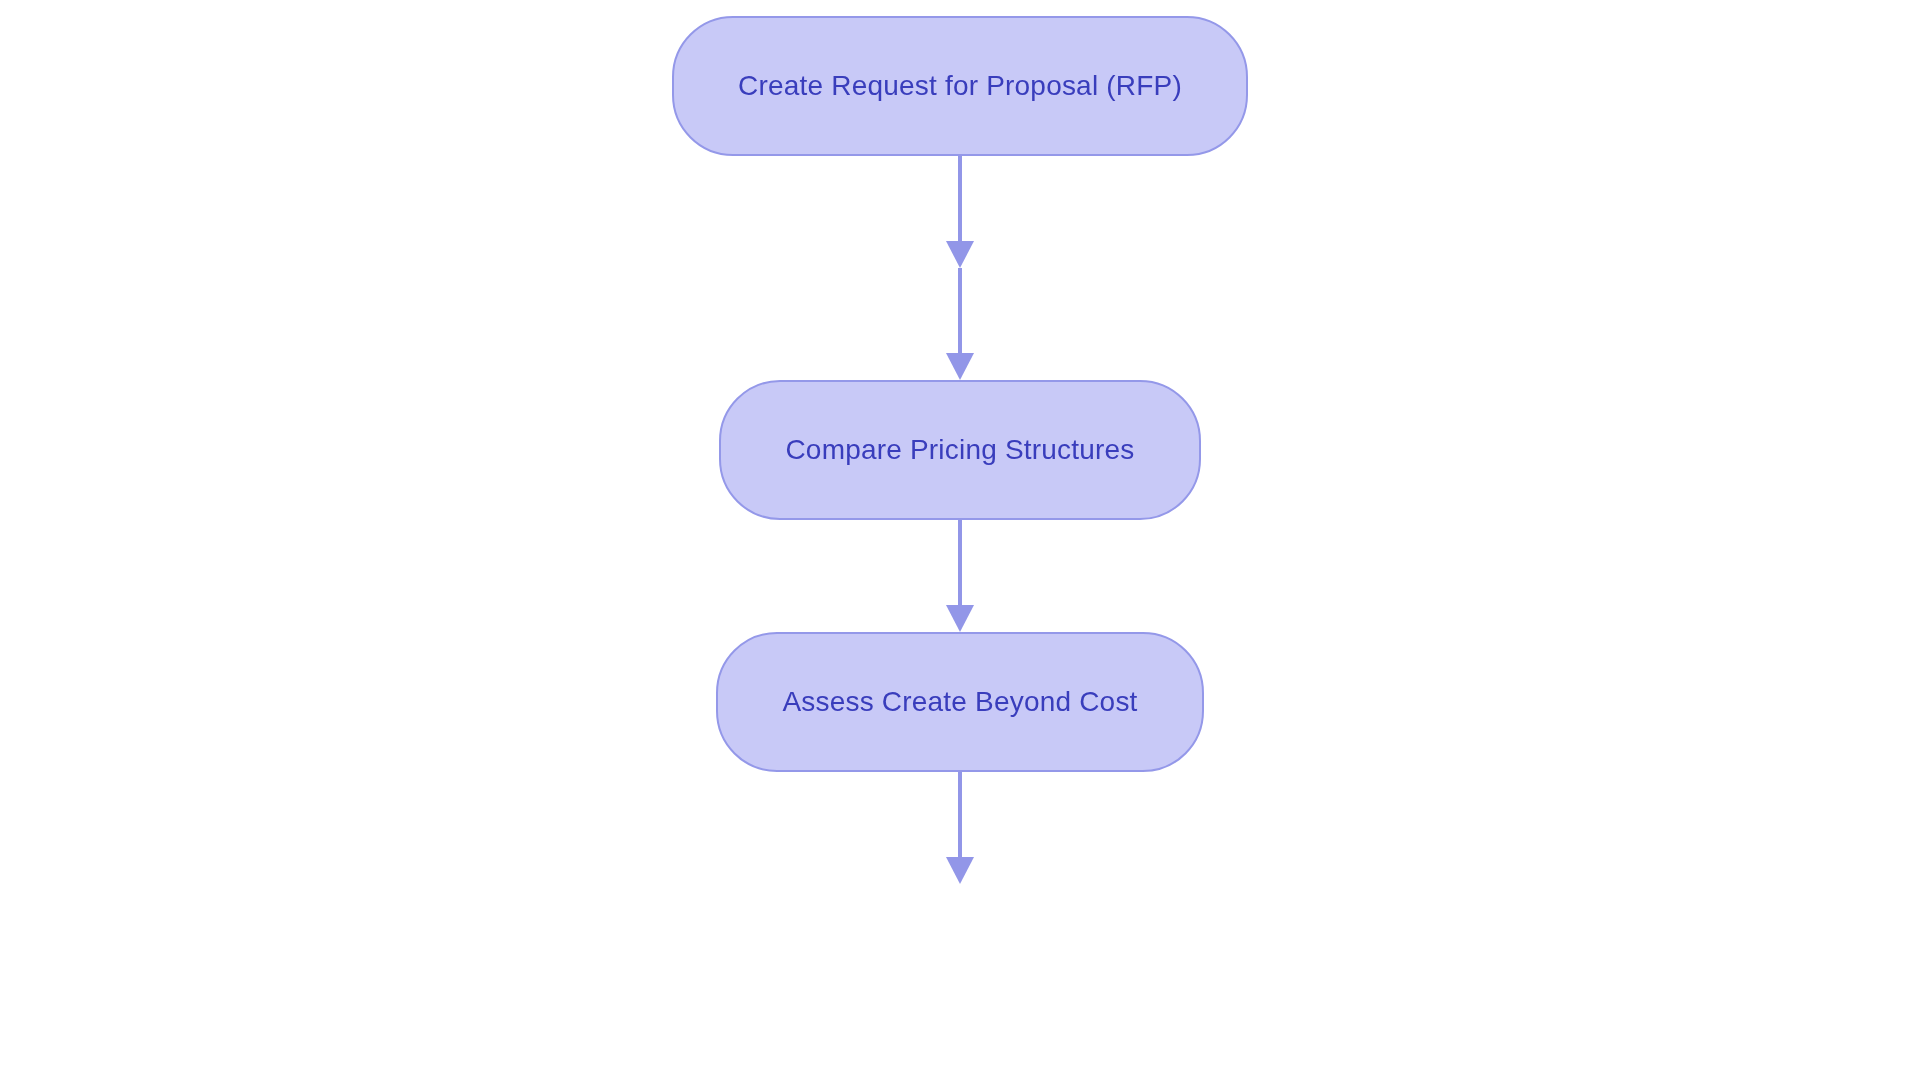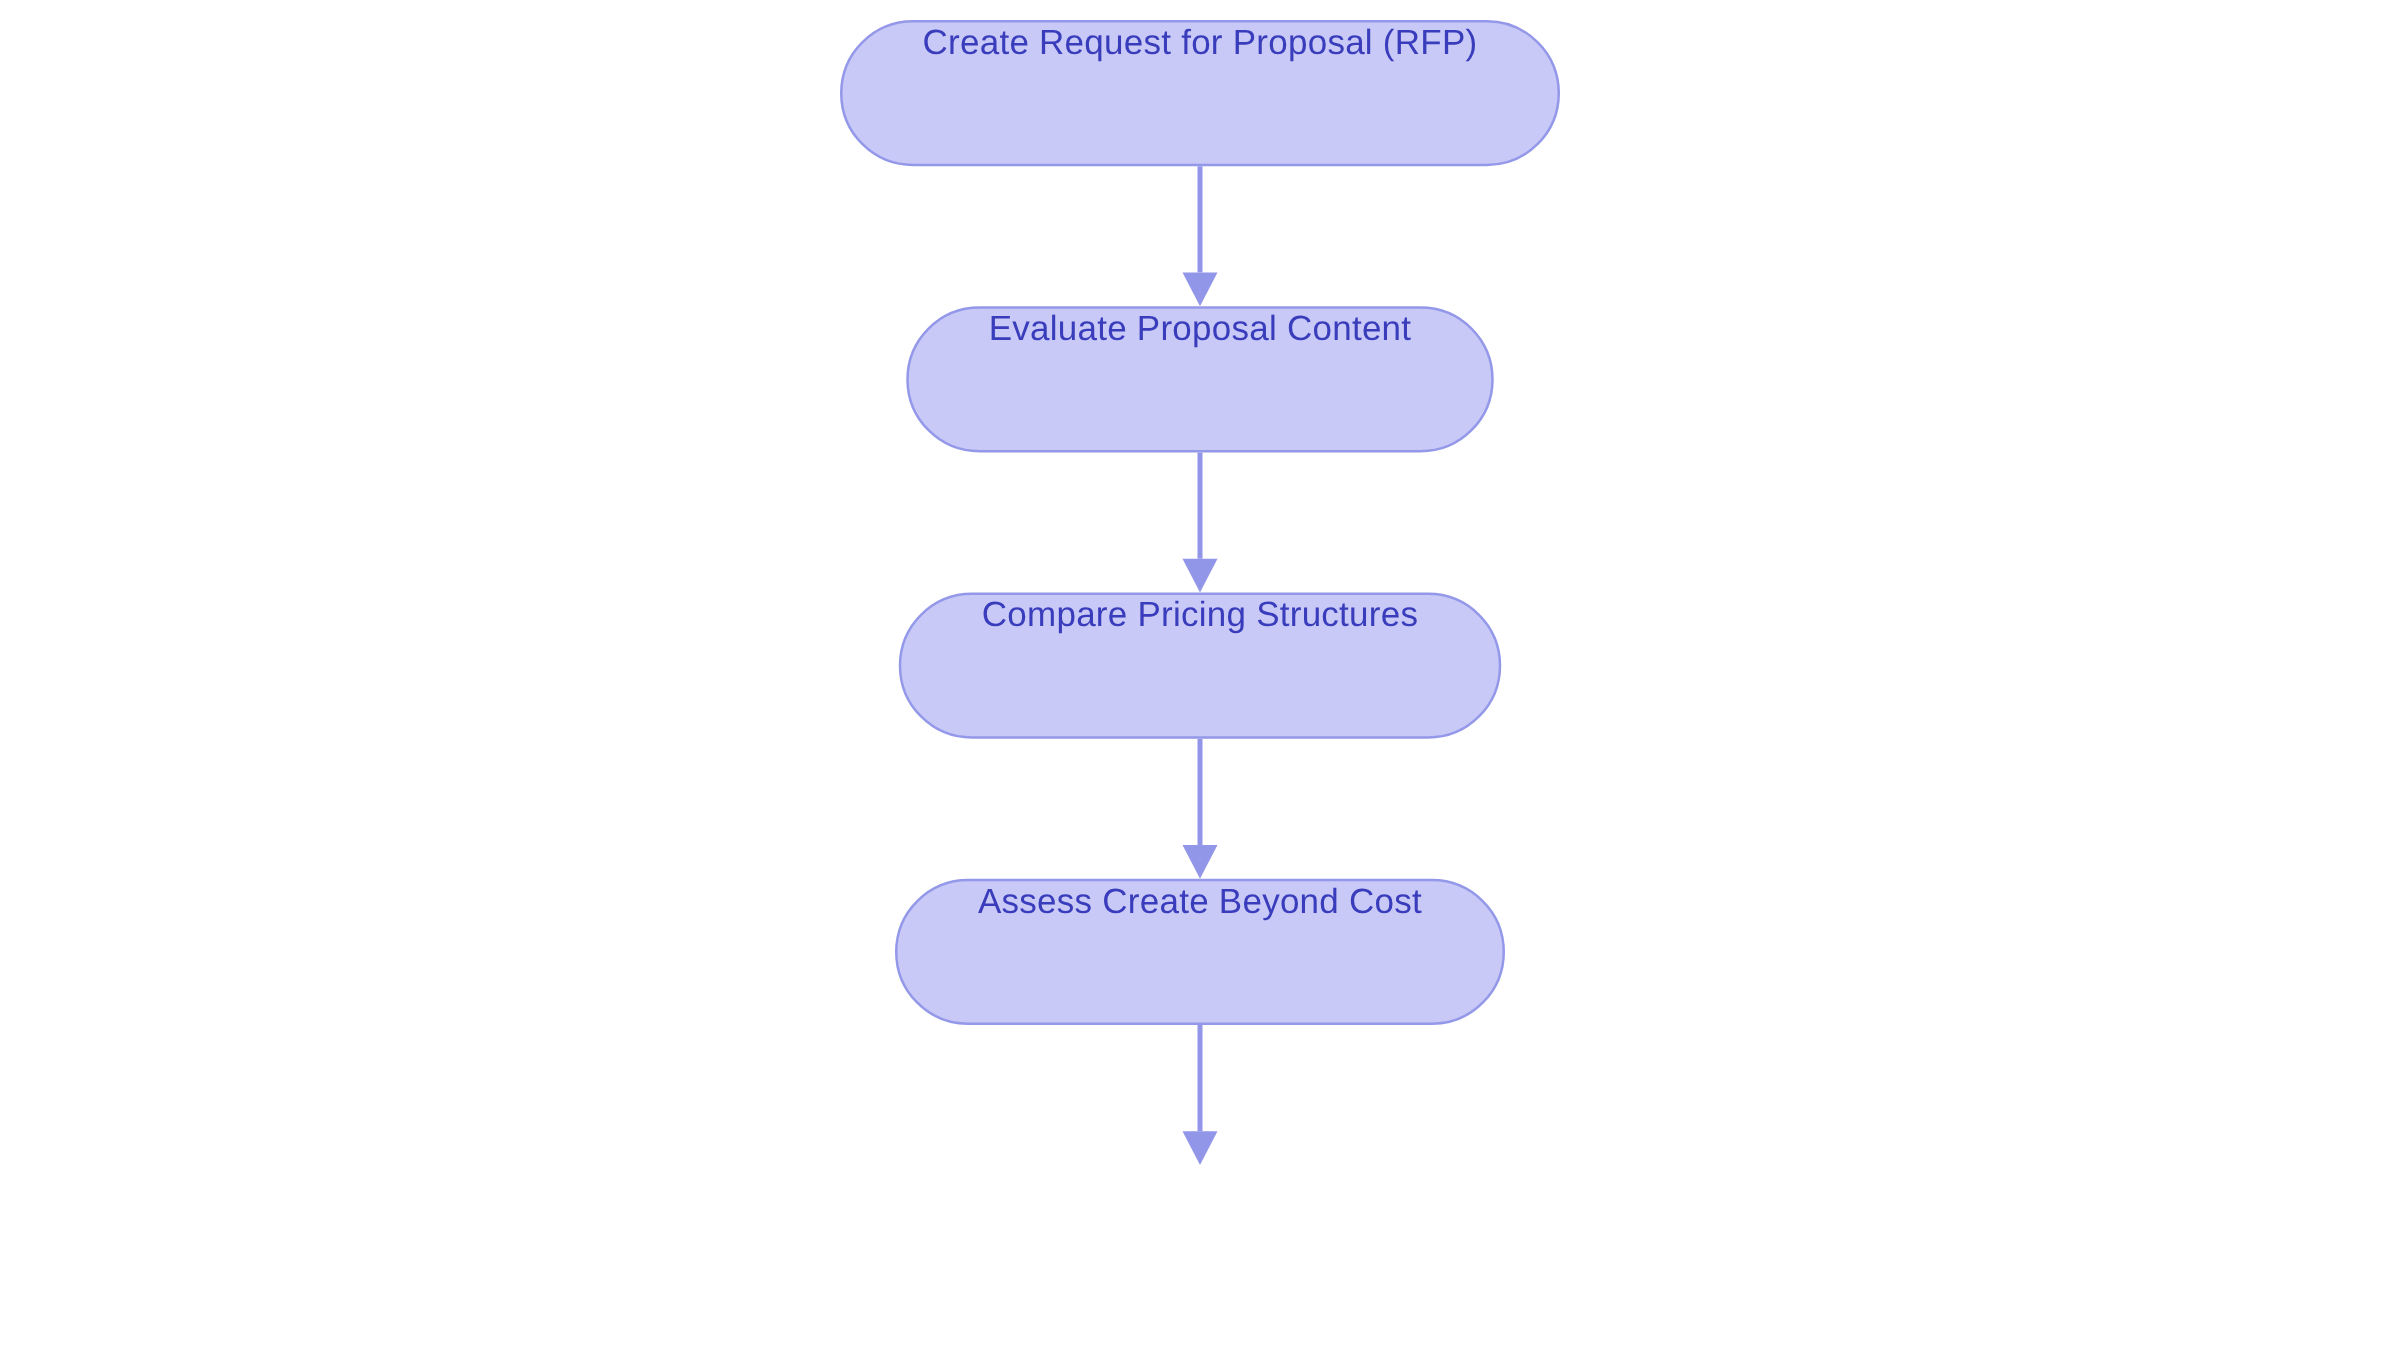--- a/index.html
+++ b/index.html
@@ -23,28 +23,29 @@
   }
   .flow {
     width: 100%;
     height: 100%;
     display: flex;
     flex-direction: column;
     align-items: center;
     padding-top: 16px;
   }
   .node {
-    height: 117px;
+    height: 140px;
     min-width: 440px;
     padding: 0 64px;
     border-radius: 61px;
     background: var(--node-fill);
     border: 2px solid var(--node-border);
     color: var(--node-text);
     display: flex;
+    align-items: center;
     justify-content: center;
     font-size: 28px;
     letter-spacing: 0.2px;
     flex: 0 0 auto;
   }
   .node-label {
     white-space: nowrap;
   }
   .arrow {
     height: 112px;
@@ -73,23 +74,20 @@
 
   <div class="node">
     <span class="node-label">Create Request for Proposal (RFP)</span>
   </div>
 
   <div class="arrow">
     <div class="arrow-line"></div>
     <div class="arrow-head"></div>
   </div>
 
-  <div class="node">
-    <span class="node-label">Evaluate Proposal Content</span>
-  </div>
 
   <div class="arrow">
     <div class="arrow-line"></div>
     <div class="arrow-head"></div>
   </div>
 
   <div class="node">
     <span class="node-label">Compare Pricing Structures</span>
   </div>
 

